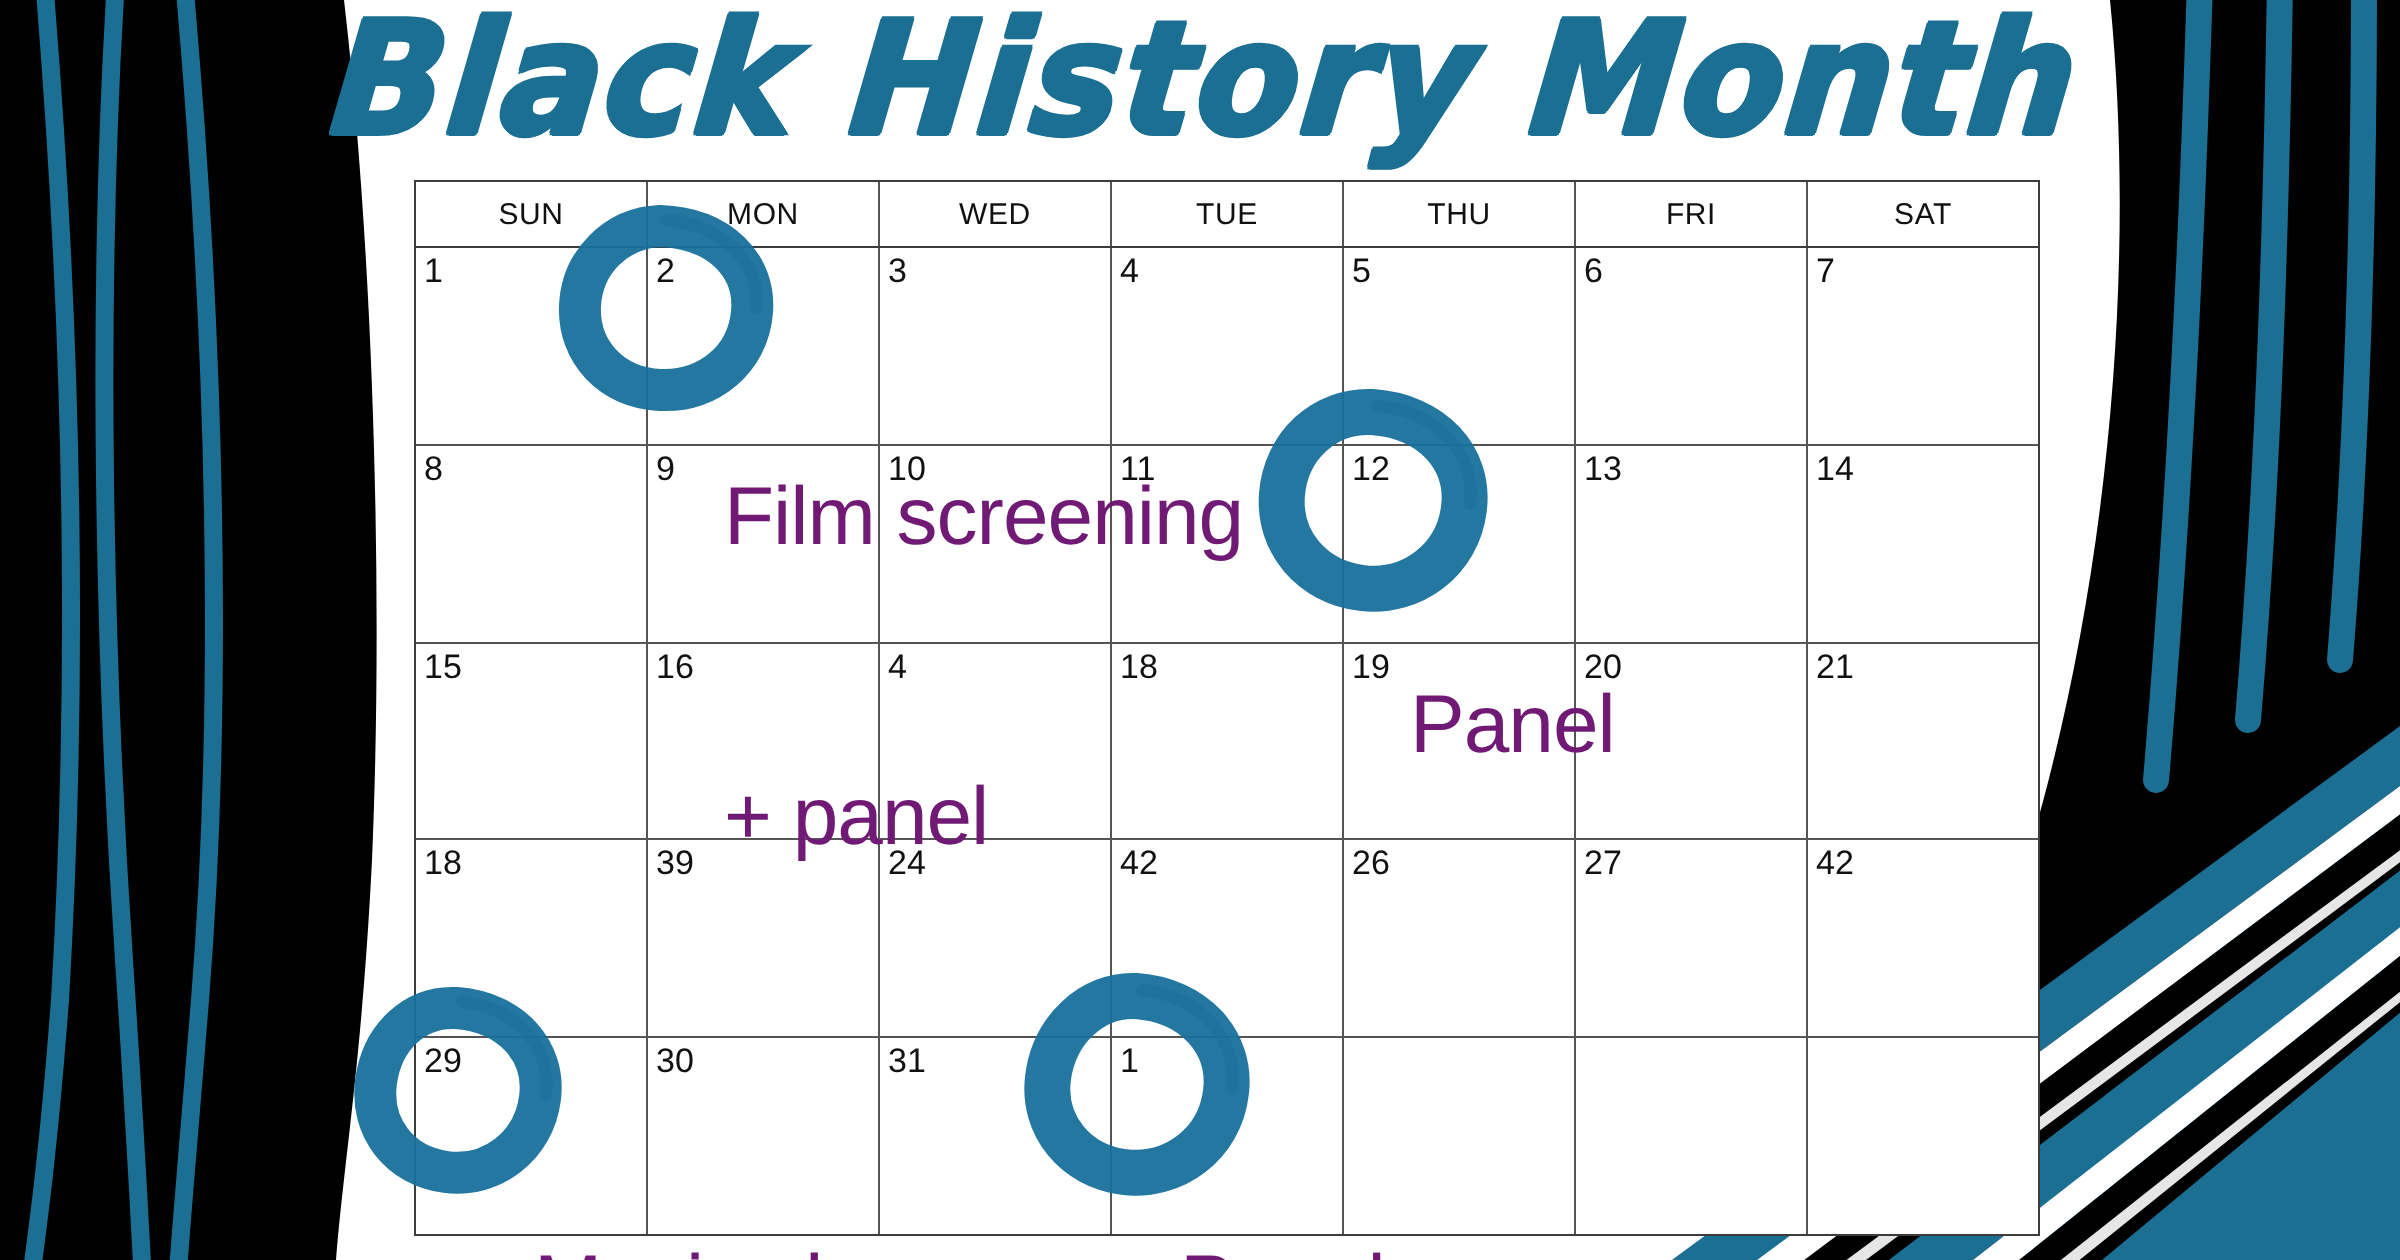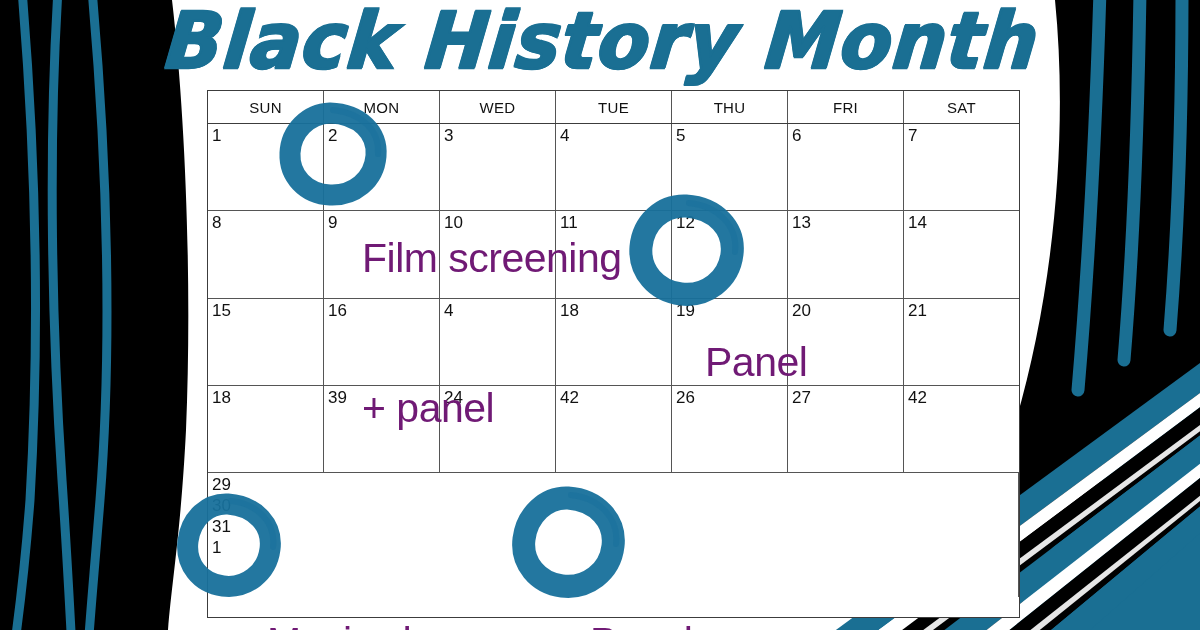--- a/index.html
+++ b/index.html
@@ -44,21 +44,21 @@
     flex:1 1 0;
     border-right:1.4px solid #555;
     display:flex;align-items:center;justify-content:center;
     font-size:15px;color:#111;letter-spacing:.3px;
     box-sizing:border-box;
   }
   .cal-head .hcell:last-child{border-right:none;}
 
   .cal-body{flex:1 1 auto;display:flex;flex-direction:column;}
   .cal-row{flex:1 1 0;display:flex;border-bottom:1.4px solid #555;box-sizing:border-box;}
-  .cal-row:last-child{border-bottom:none;flex-direction:column;}
+  .cal-row:last-child{border-bottom:none;}
   .cal-cell{
     flex:1 1 0;border-right:1.4px solid #555;box-sizing:border-box;
     position:relative;padding:2px 0 0 4px;
   }
   .cal-cell:last-child{border-right:none;}
   .daynum{font-size:17px;color:#111;line-height:19px;display:inline-block;}
 
   
   .annot{
     position:absolute;

